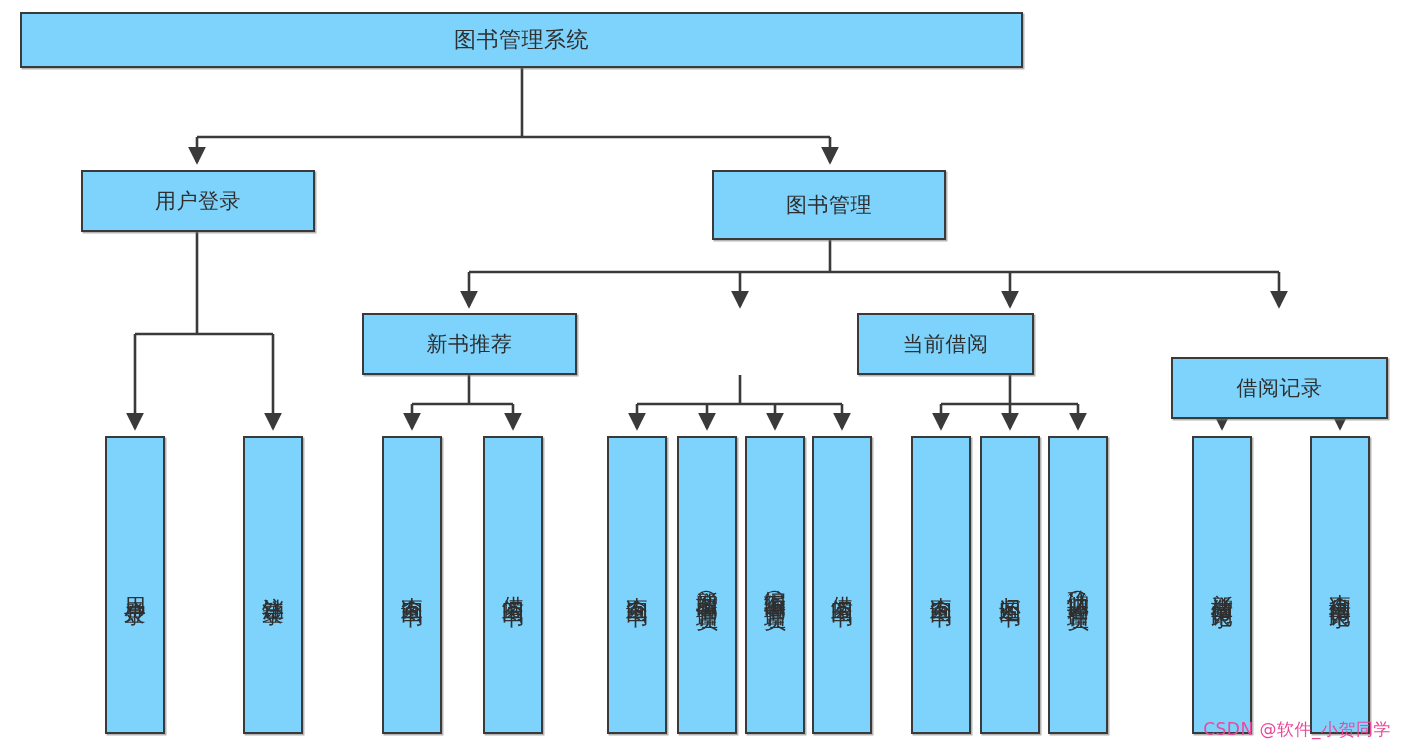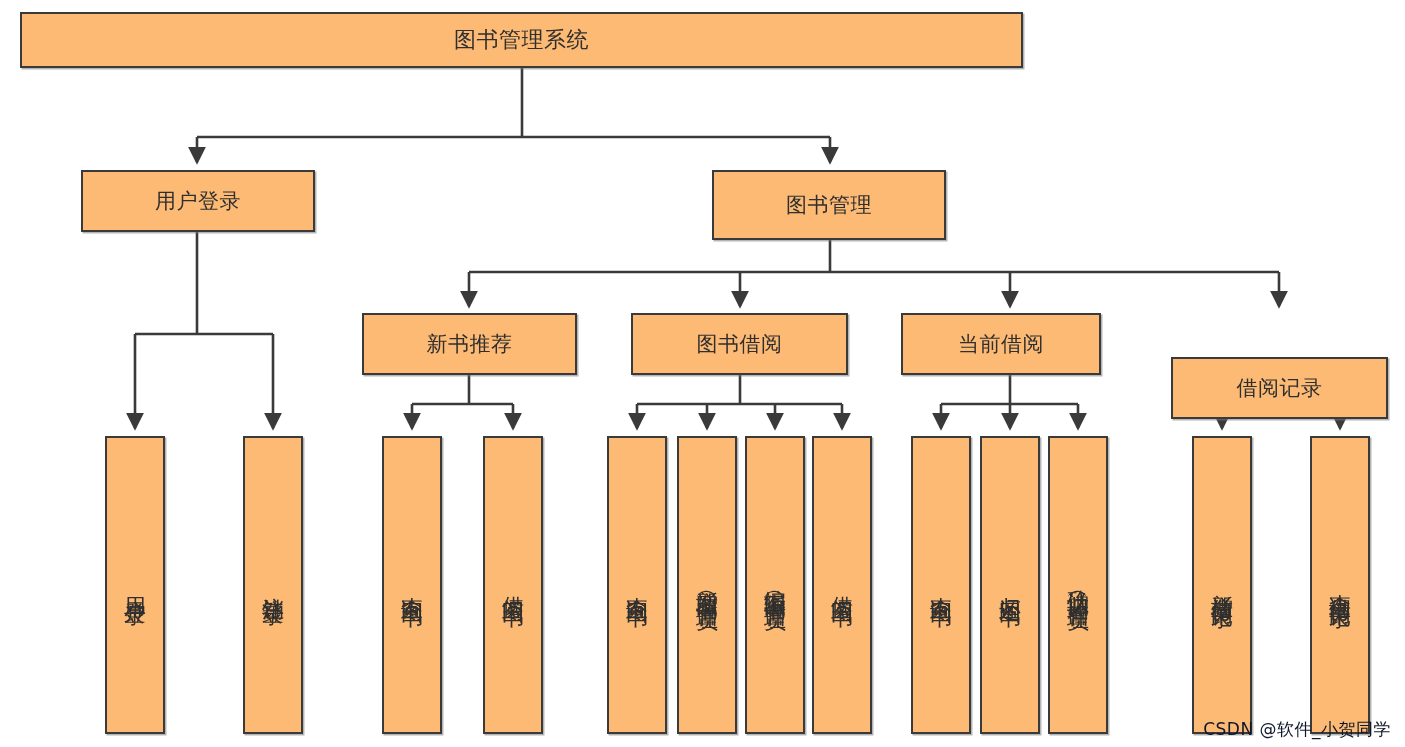--- a/index.html
+++ b/index.html
@@ -23,21 +23,21 @@
     position: absolute;
     left: 0;
     top: 0;
     width: 1405px;
     height: 747px;
     pointer-events: none;
   }
   .node {
     position: absolute;
     box-sizing: border-box;
-    background: #fdba74;
+    background: #7dd3fc;
     border: 2.2px solid #3a3a3a;
     box-shadow: 1.5px 1.5px 0 rgba(120,120,120,0.55);
     display: flex;
     align-items: center;
     justify-content: center;
     z-index: 2;
   }
   .node .label {
     display: block;
     text-align: center;
@@ -65,21 +65,21 @@
     letter-spacing: 3px;
     line-height: 1.0;
     white-space: nowrap;
     max-height: 100%;
   }
   #watermark {
     position: absolute;
     right: 14px;
     bottom: 6px;
     font-size: 17px;
-    color: #0f172a;
+    color: #ec4899;
     letter-spacing: 0.5px;
     z-index: 3;
     white-space: nowrap;
   }
 </style>
 </head>
 <body>
 
 <div id="diagram-root">
 
@@ -142,25 +142,22 @@
   </div>
 
   <div class="node h" style="left:712px; top:170px; width:234px; height:70px;">
     <span class="label">图书管理</span>
   </div>
 
   <div class="node h" style="left:362px; top:313px; width:215px; height:62px;">
     <span class="label">新书推荐</span>
   </div>
 
-  <div class="node h" style="left:631px; top:313px; width:217px; height:62px;">
-    <span class="label">图书借阅</span>
-  </div>
-
-  <div class="node h" style="left:901px; top:313px; width:200px; height:62px;font-family:Liberation Serif, serif;">
+
+  <div class="node h" style="left:857px; top:313px; width:177px; height:62px;font-family:Liberation Serif, serif;">
     <span class="label">当前借阅</span>
   </div>
 
   <div class="node h" style="left:1171px; top:313px; width:217px; height:62px;margin-top:44px;">
     <span class="label">借阅记录</span>
   </div>
 
   <div class="node v" style="left:105px; top:436px; width:60px; height:298px;">
     <span class="label">用户登录</span>
   </div>

